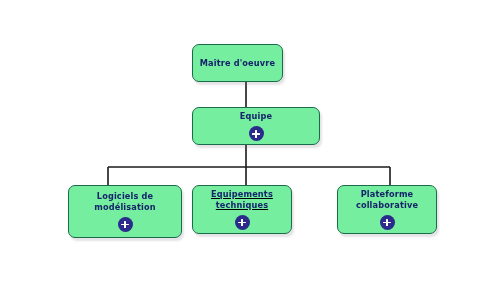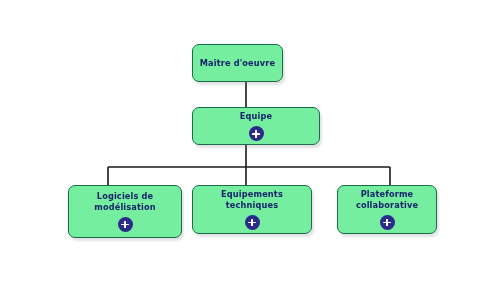--- a/index.html
+++ b/index.html
@@ -77,21 +77,21 @@
     top: 3.6px;
     left: 6.9px;
     height: 7.8px;
     width: 1.5px;
   }
 
   
   #node-maitre   { left: 192px; top: 44px;  width: 91px; height: 38px; }
   #node-equipe   { left: 192px; top: 107px; width: 128px; height: 38px; }
   #node-logiciels{ left: 44px;  top: 185px; width: 114px; height: 53px; margin-left: 24px; }
-  #node-equipements { left: 192px; top: 185px; width: 120px; height: 49px; }
+  #node-equipements { left: 192px; top: 185px; width: 100px; height: 49px; text-decoration: underline; }
   #node-plateforme  { left: 337px; top: 185px; width: 100px; height: 49px; }
 </style>
 </head>
 <body>
 
 <div id="canvas">
 
   <svg id="edges" viewBox="0 0 500 282" width="500" height="282">
 
     <path d="M246,82 L246,107" stroke="#1a1a1a" stroke-width="1.6" fill="none"></path>

